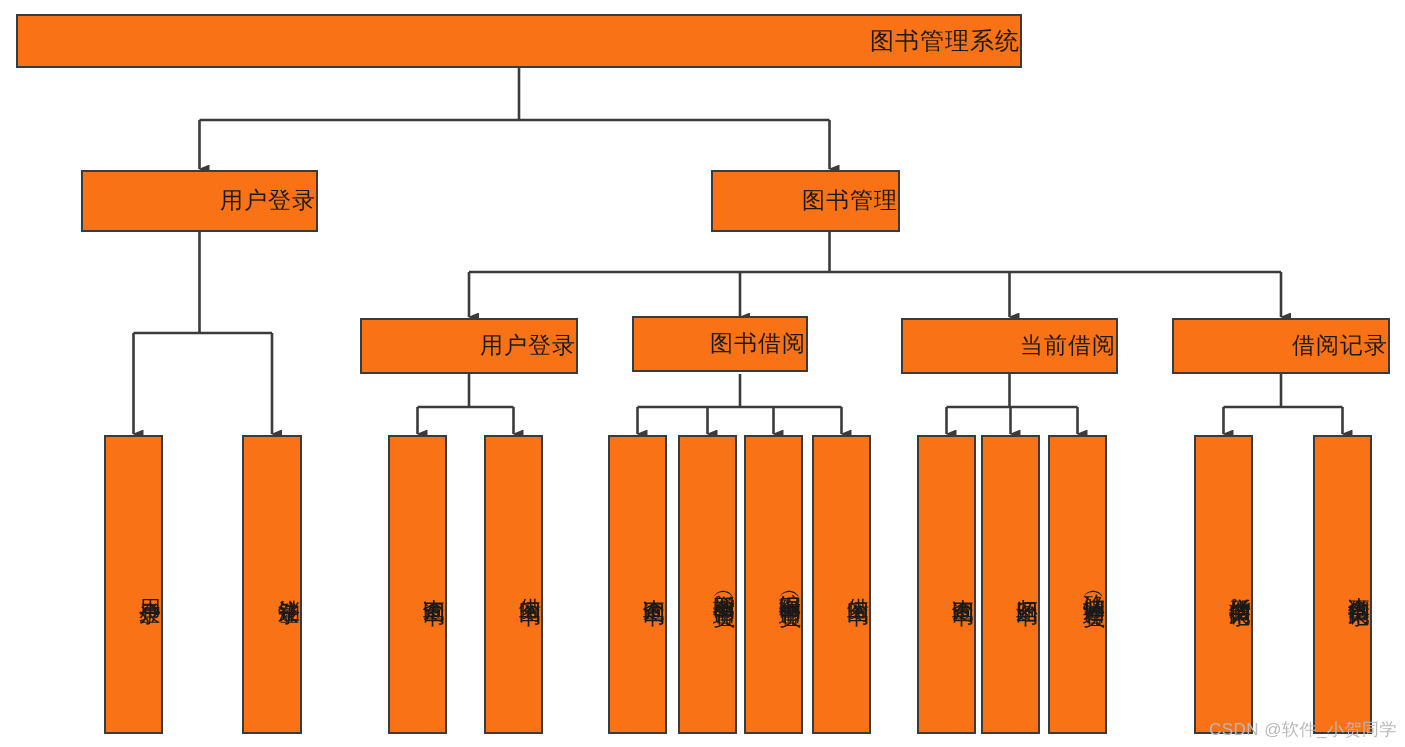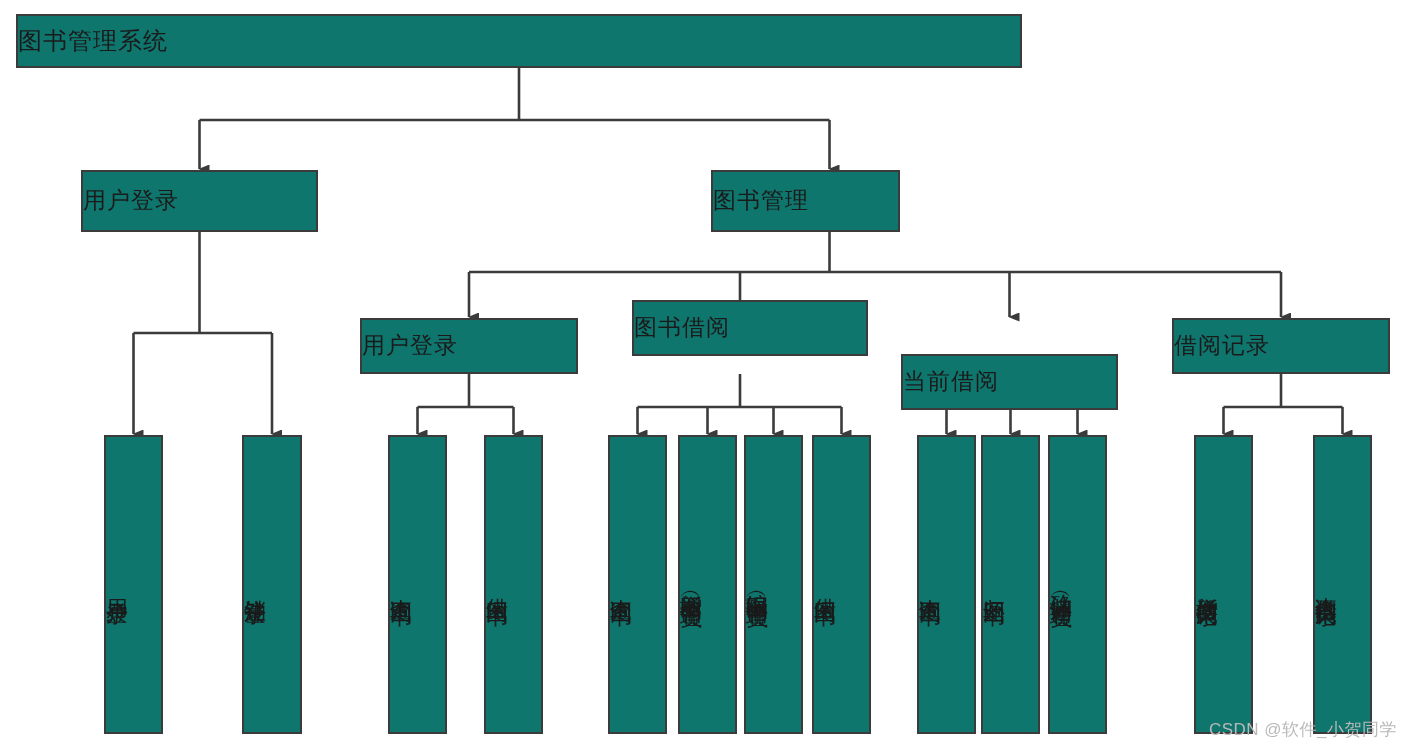--- a/index.html
+++ b/index.html
@@ -21,25 +21,25 @@
     position: absolute;
     left: 0;
     top: 0;
     width: 1405px;
     height: 747px;
     pointer-events: none;
   }
   .node {
     position: absolute;
     box-sizing: border-box;
-    background: #0f766e;
+    background: #f97316;
     border: 2px solid #3b3b3b;
     display: flex;
     align-items: center;
-    justify-content: flex-start;
+    justify-content: flex-end;
     overflow: hidden;
   }
   .node .label {
     color: #1a1a1a;
     font-size: 23px;
     line-height: 1.18;
     letter-spacing: 1px;
     white-space: nowrap;
     text-align: center;
   }
@@ -118,24 +118,24 @@
       </div>
       <div class="node" style="left: 81px; top: 170px; width: 237px; height: 62px;">
         <span class="label">用户登录</span>
       </div>
       <div class="node" style="left: 711px; top: 170px; width: 189px; height: 62px;">
         <span class="label">图书管理</span>
       </div>
       <div class="node" style="left: 360px; top: 318px; width: 218px; height: 56px;">
         <span class="label">用户登录</span>
       </div>
-      <div class="node" style="left: 632px; top: 300px; width: 236px; height: 56px;">
+      <div class="node" style="left: 632px; top: 316px; width: 176px; height: 56px;">
         <span class="label">图书借阅</span>
       </div>
-      <div class="node" style="left: 901px; top: 318px; width: 217px; height: 56px; margin-top: 36px;">
+      <div class="node" style="left: 901px; top: 318px; width: 217px; height: 56px;">
         <span class="label">当前借阅</span>
       </div>
       <div class="node" style="left: 1172px; top: 318px; width: 218px; height: 56px;">
         <span class="label">借阅记录</span>
       </div>
       <div class="node vertical" style="left: 104px; top: 435px; width: 59px; height: 299px;">
         <span class="label">用户登录</span>
       </div>
       <div class="node vertical" style="left: 242px; top: 435px; width: 60px; height: 299px;">
         <span class="label">注销登录</span>

